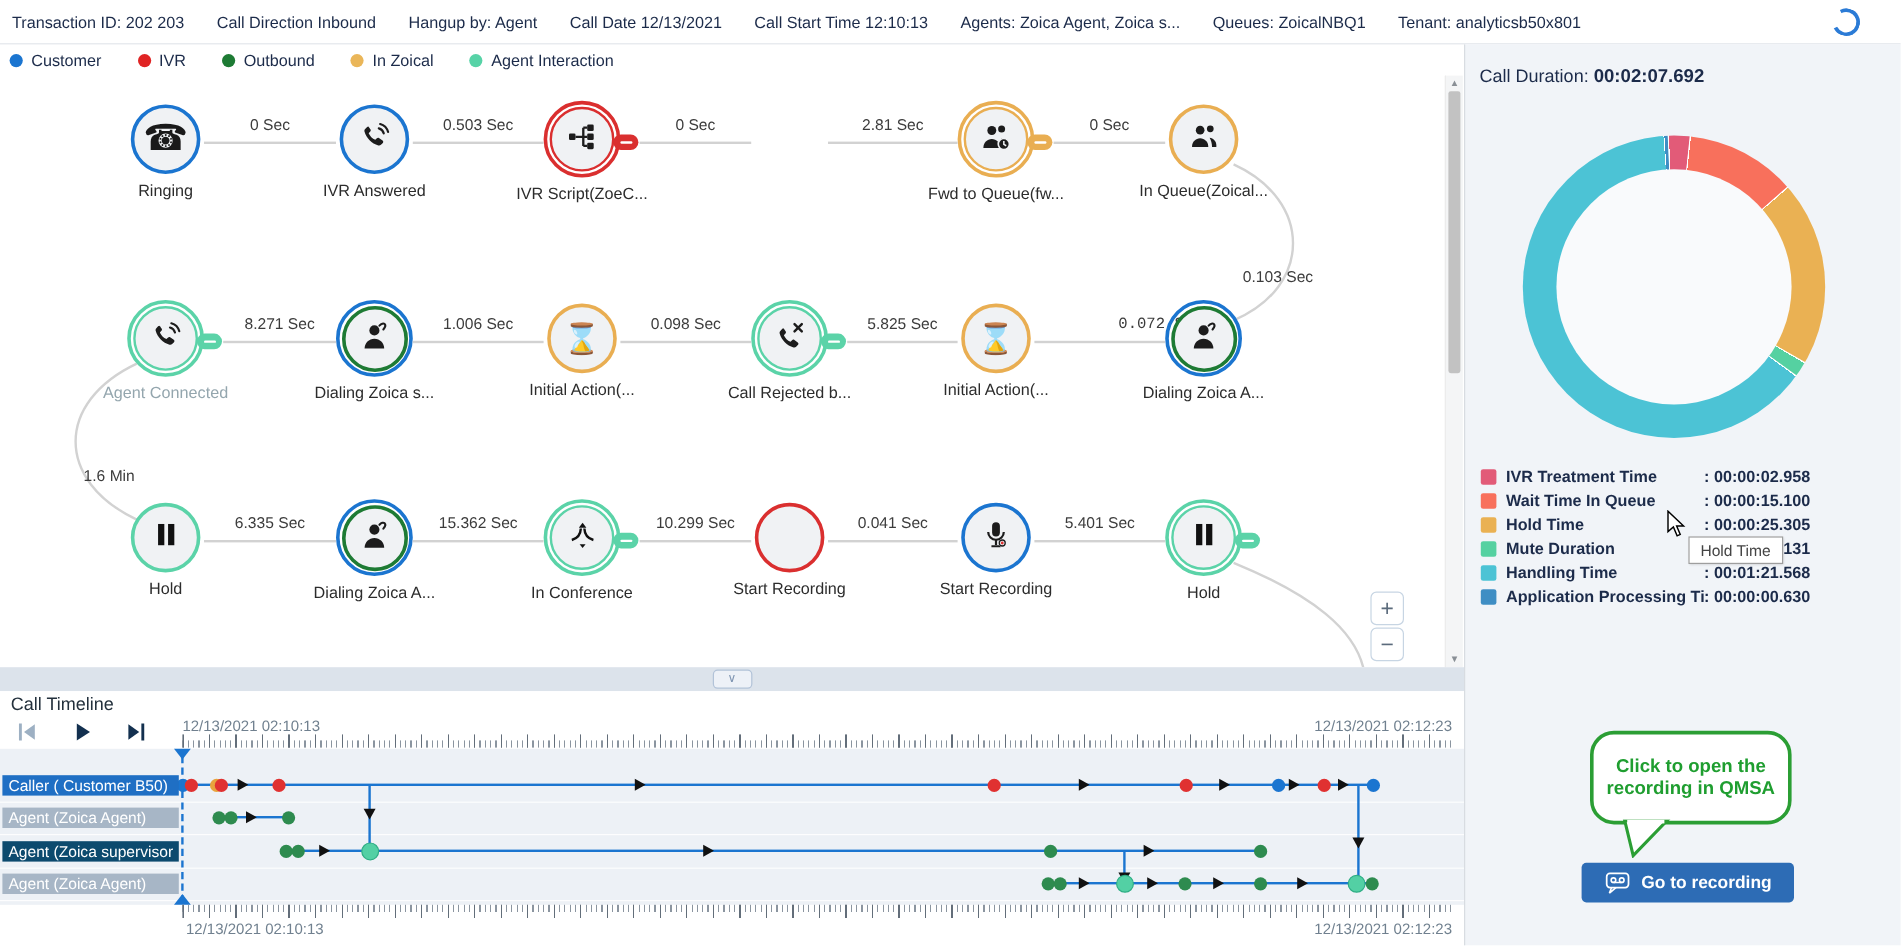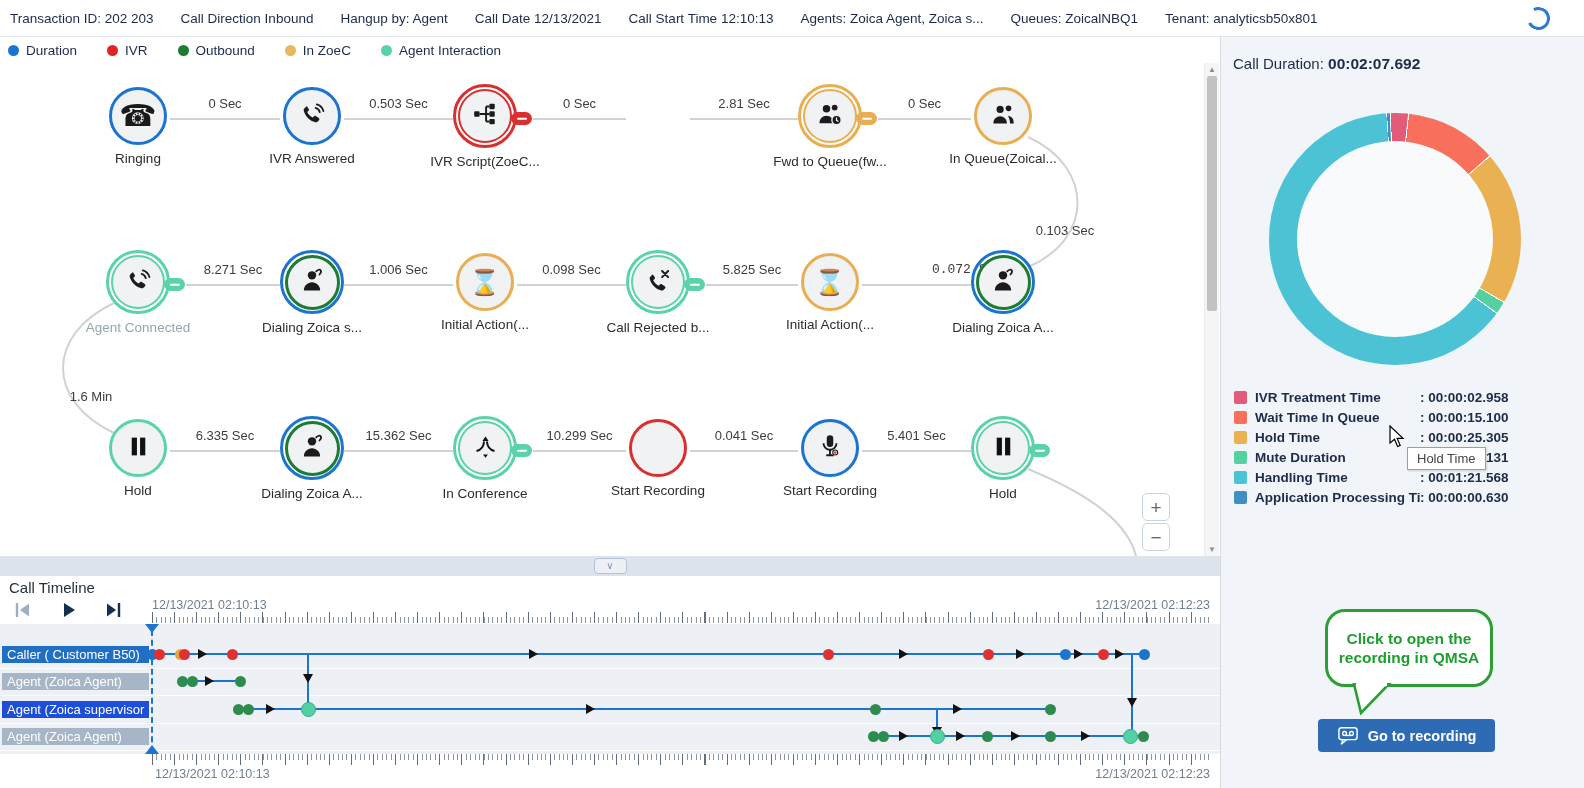--- a/index.html
+++ b/index.html
@@ -84,33 +84,33 @@
       <span class="fld">Agents: Zoica Agent, Zoica s...</span>
       <span class="fld">Queues: ZoicalNBQ1</span>
       <span class="fld">Tenant: analyticsb50x801</span>
     </div>
   <div class="spinner"></div>
 </header>
 
 <div class="flow-legend" id="flowLegend">
     <div class="leg-item">
       <span class="leg-dot" style="background:#1b75d0"></span>
-      <span>Duration</span>
+      <span>Customer</span>
     </div>
     <div class="leg-item">
       <span class="leg-dot" style="background:#e02424"></span>
       <span>IVR</span>
     </div>
     <div class="leg-item">
       <span class="leg-dot" style="background:#1e7b34"></span>
       <span>Outbound</span>
     </div>
     <div class="leg-item">
       <span class="leg-dot" style="background:#eab659"></span>
-      <span>In ZoeC</span>
+      <span>In Zoical</span>
     </div>
     <div class="leg-item">
       <span class="leg-dot" style="background:#57d3a7"></span>
       <span>Agent Interaction</span>
     </div>
   </div>
 
 <div class="flow" id="flowCanvas">
   <svg id="curveSvg" width="1204" height="493" style="position:absolute;left:0;top:0">
       <path d="M1028,74 C1094,104 1094,176 1028,204" stroke="#d2d2d2" stroke-width="2" fill="none"></path>
@@ -408,21 +408,21 @@
       <div class="rowlab" style="top: 49px; background: rgb(167, 182, 198);">Agent (Zoica Agent)</div>
       <div class="tline" style="left: 238px; top: 84px; width: 812px;"></div>
       <div class="tarrow" style="left: 266px; top: 80px;"></div>
       <div class="tarrow" style="left: 586px; top: 80px;"></div>
       <div class="tarrow" style="left: 953px; top: 80px;"></div>
       <div class="dot" style="left: 232.5px; top: 79.5px; width: 11px; height: 11px; background: rgb(46, 139, 79);"></div>
       <div class="dot" style="left: 242.5px; top: 79.5px; width: 11px; height: 11px; background: rgb(46, 139, 79);"></div>
       <div class="dot" style="left: 300.5px; top: 77.5px; width: 15px; height: 15px; background: rgb(83, 208, 164); border: 1px solid rgb(47, 174, 133);"></div>
       <div class="dot" style="left: 869.5px; top: 79.5px; width: 11px; height: 11px; background: rgb(46, 139, 79);"></div>
       <div class="dot" style="left: 1044.5px; top: 79.5px; width: 11px; height: 11px; background: rgb(46, 139, 79);"></div>
-      <div class="rowlab" style="top: 77px; background: #1d4ed8;">Agent (Zoica supervisor</div>
+      <div class="rowlab" style="top: 77px; background: #0c4a6e;">Agent (Zoica supervisor</div>
       <div class="tline" style="left: 873px; top: 111px; width: 270px;"></div>
       <div class="tarrow" style="left: 899px; top: 107px;"></div>
       <div class="tarrow" style="left: 956px; top: 107px;"></div>
       <div class="tarrow" style="left: 1011px; top: 107px;"></div>
       <div class="tarrow" style="left: 1081px; top: 107px;"></div>
       <div class="dot" style="left: 867.5px; top: 106.5px; width: 11px; height: 11px; background: rgb(46, 139, 79);"></div>
       <div class="dot" style="left: 877.5px; top: 106.5px; width: 11px; height: 11px; background: rgb(46, 139, 79);"></div>
       <div class="dot" style="left: 929.5px; top: 104.5px; width: 15px; height: 15px; background: rgb(83, 208, 164); border: 1px solid rgb(47, 174, 133);"></div>
       <div class="dot" style="left: 981.5px; top: 106.5px; width: 11px; height: 11px; background: rgb(46, 139, 79);"></div>
       <div class="dot" style="left: 1044.5px; top: 106.5px; width: 11px; height: 11px; background: rgb(46, 139, 79);"></div>

